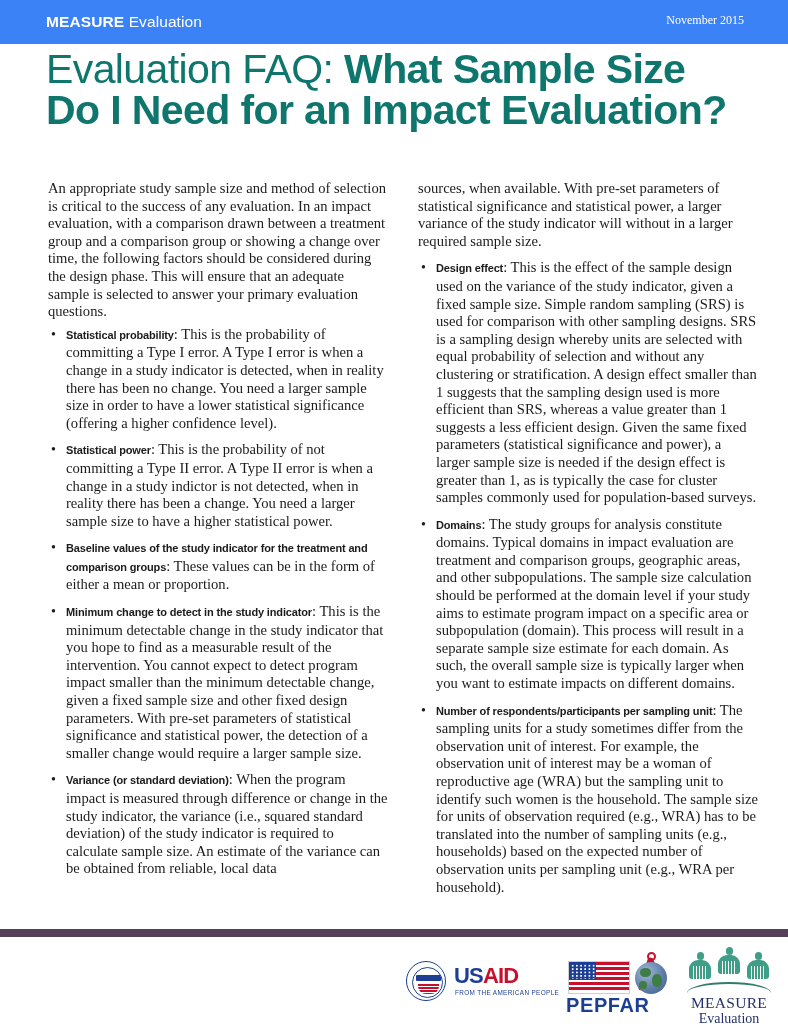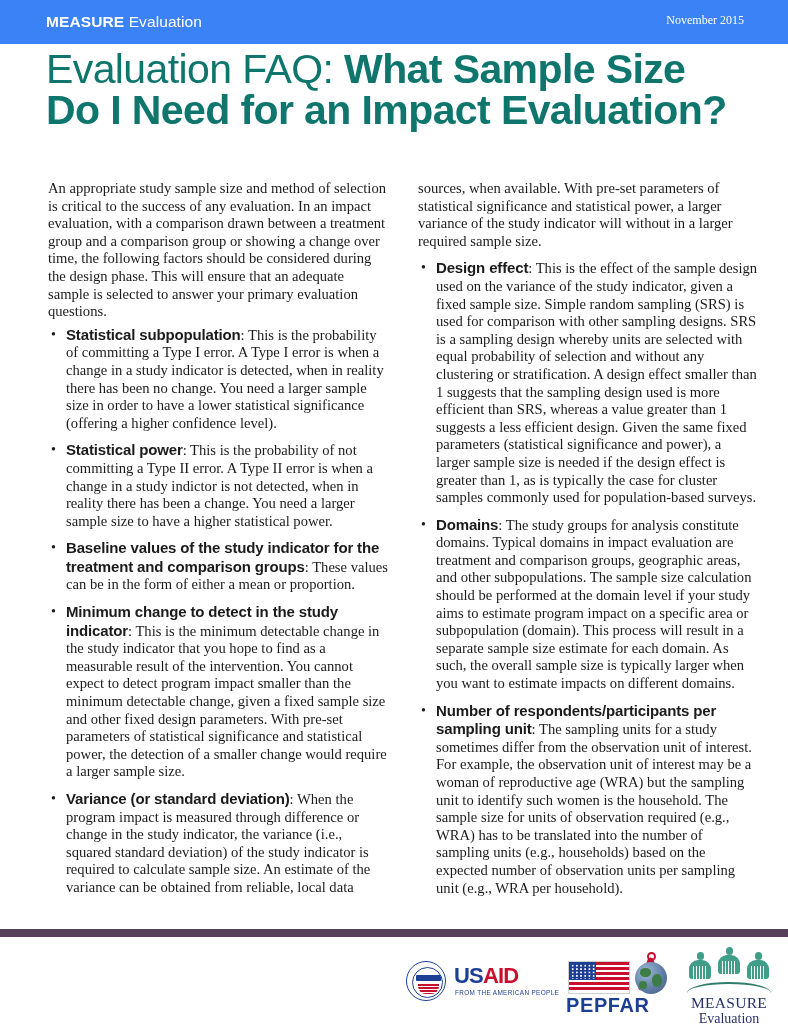--- a/index.html
+++ b/index.html
@@ -116,21 +116,21 @@
     position: absolute;
     left: 3px;
     top: 0px;
     font-size: 14px;
     line-height: 17.6px;
     color: #1b1b1b;
   }
   .term {
     font-family: "Liberation Sans", sans-serif;
     font-weight: bold;
-    font-size: 15px;
+    font-size: 11px;
     letter-spacing: -0.15px;
   }
 
   
   .footer-rule {
     position: absolute;
     left: 0;
     top: 929px;
     width: 788px;
     height: 8px;
@@ -401,21 +401,21 @@
 <div class="title-block">
   <h1 class="doc-title"><span class="title-light">Evaluation FAQ: </span><span class="title-bold">What Sample Size Do I Need for an Impact Evaluation?</span></h1>
 </div>
 
 <div class="columns">
 
   <div class="col col-left">
     <p class="para">An appropriate study sample size and method of selection is critical to the success of any evaluation. In an impact evaluation, with a comparison drawn between a treatment group and a comparison group or showing a change over time, the following factors should be considered during the design phase. This will ensure that an adequate sample is selected to answer your primary evaluation questions.</p>
     <ul class="bullets">
       <li>
-        <span class="bullet-dot">•</span><span class="term">Statistical subpopulation</span><span>: This is the probability of committing a Type I error. A Type I error is when a change in a study indicator is detected, when in reality there has been no change. You need a larger sample size in order to have a lower statistical significance (offering a higher confidence level).</span>
+        <span class="bullet-dot">•</span><span class="term">Statistical probability</span><span>: This is the probability of committing a Type I error. A Type I error is when a change in a study indicator is detected, when in reality there has been no change. You need a larger sample size in order to have a lower statistical significance (offering a higher confidence level).</span>
       </li>
       <li>
         <span class="bullet-dot">•</span><span class="term">Statistical power</span><span>: This is the probability of not committing a Type II error. A Type II error is when a change in a study indictor is not detected, when in reality there has been a change. You need a larger sample size to have a higher statistical power.</span>
       </li>
       <li>
         <span class="bullet-dot">•</span><span class="term">Baseline values of the study indicator for the treatment and comparison groups</span><span>: These values can be in the form of either a mean or proportion.</span>
       </li>
       <li>
         <span class="bullet-dot">•</span><span class="term">Minimum change to detect in the study indicator</span><span>: This is the minimum detectable change in the study indicator that you hope to find as a measurable result of the intervention. You cannot expect to detect program impact smaller than the minimum detectable change, given a fixed sample size and other fixed design parameters. With pre-set parameters of statistical significance and statistical power, the detection of a smaller change would require a larger sample size.</span>
       </li>

